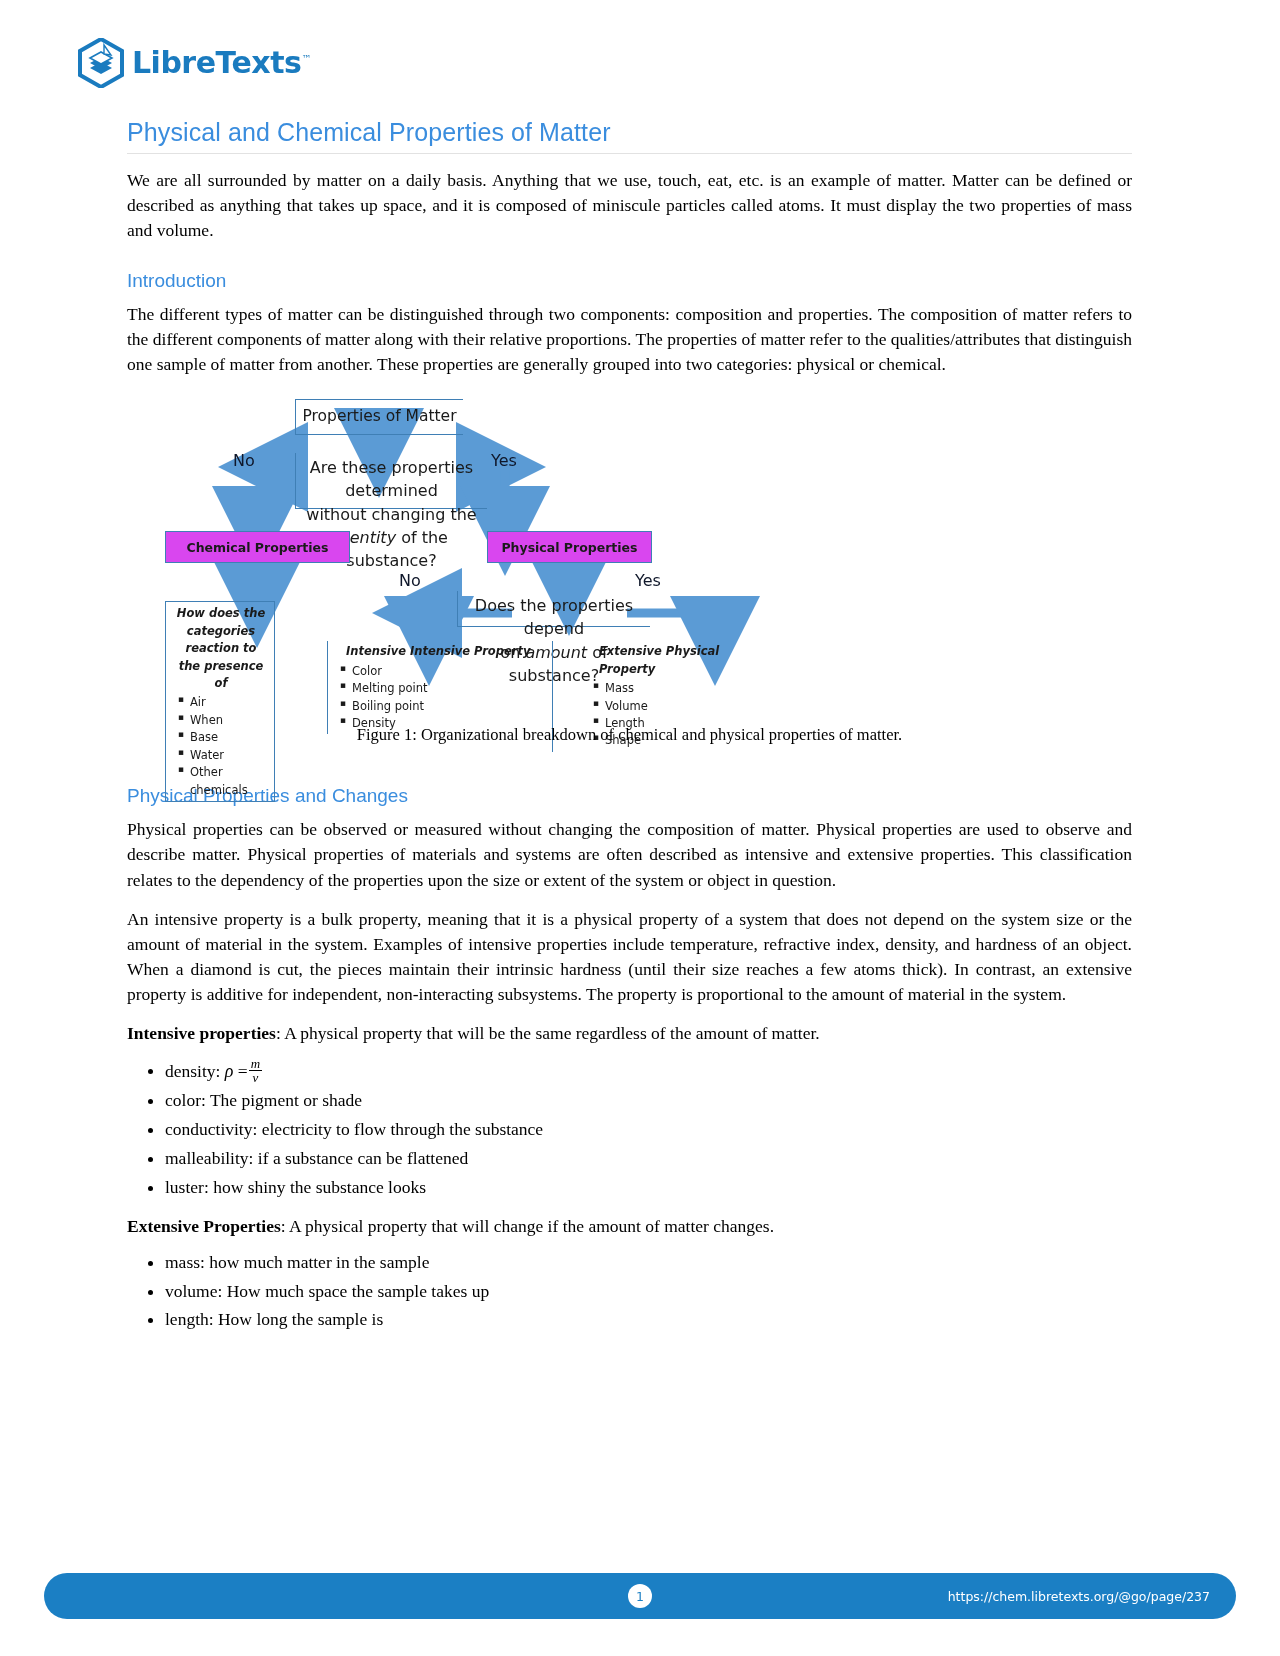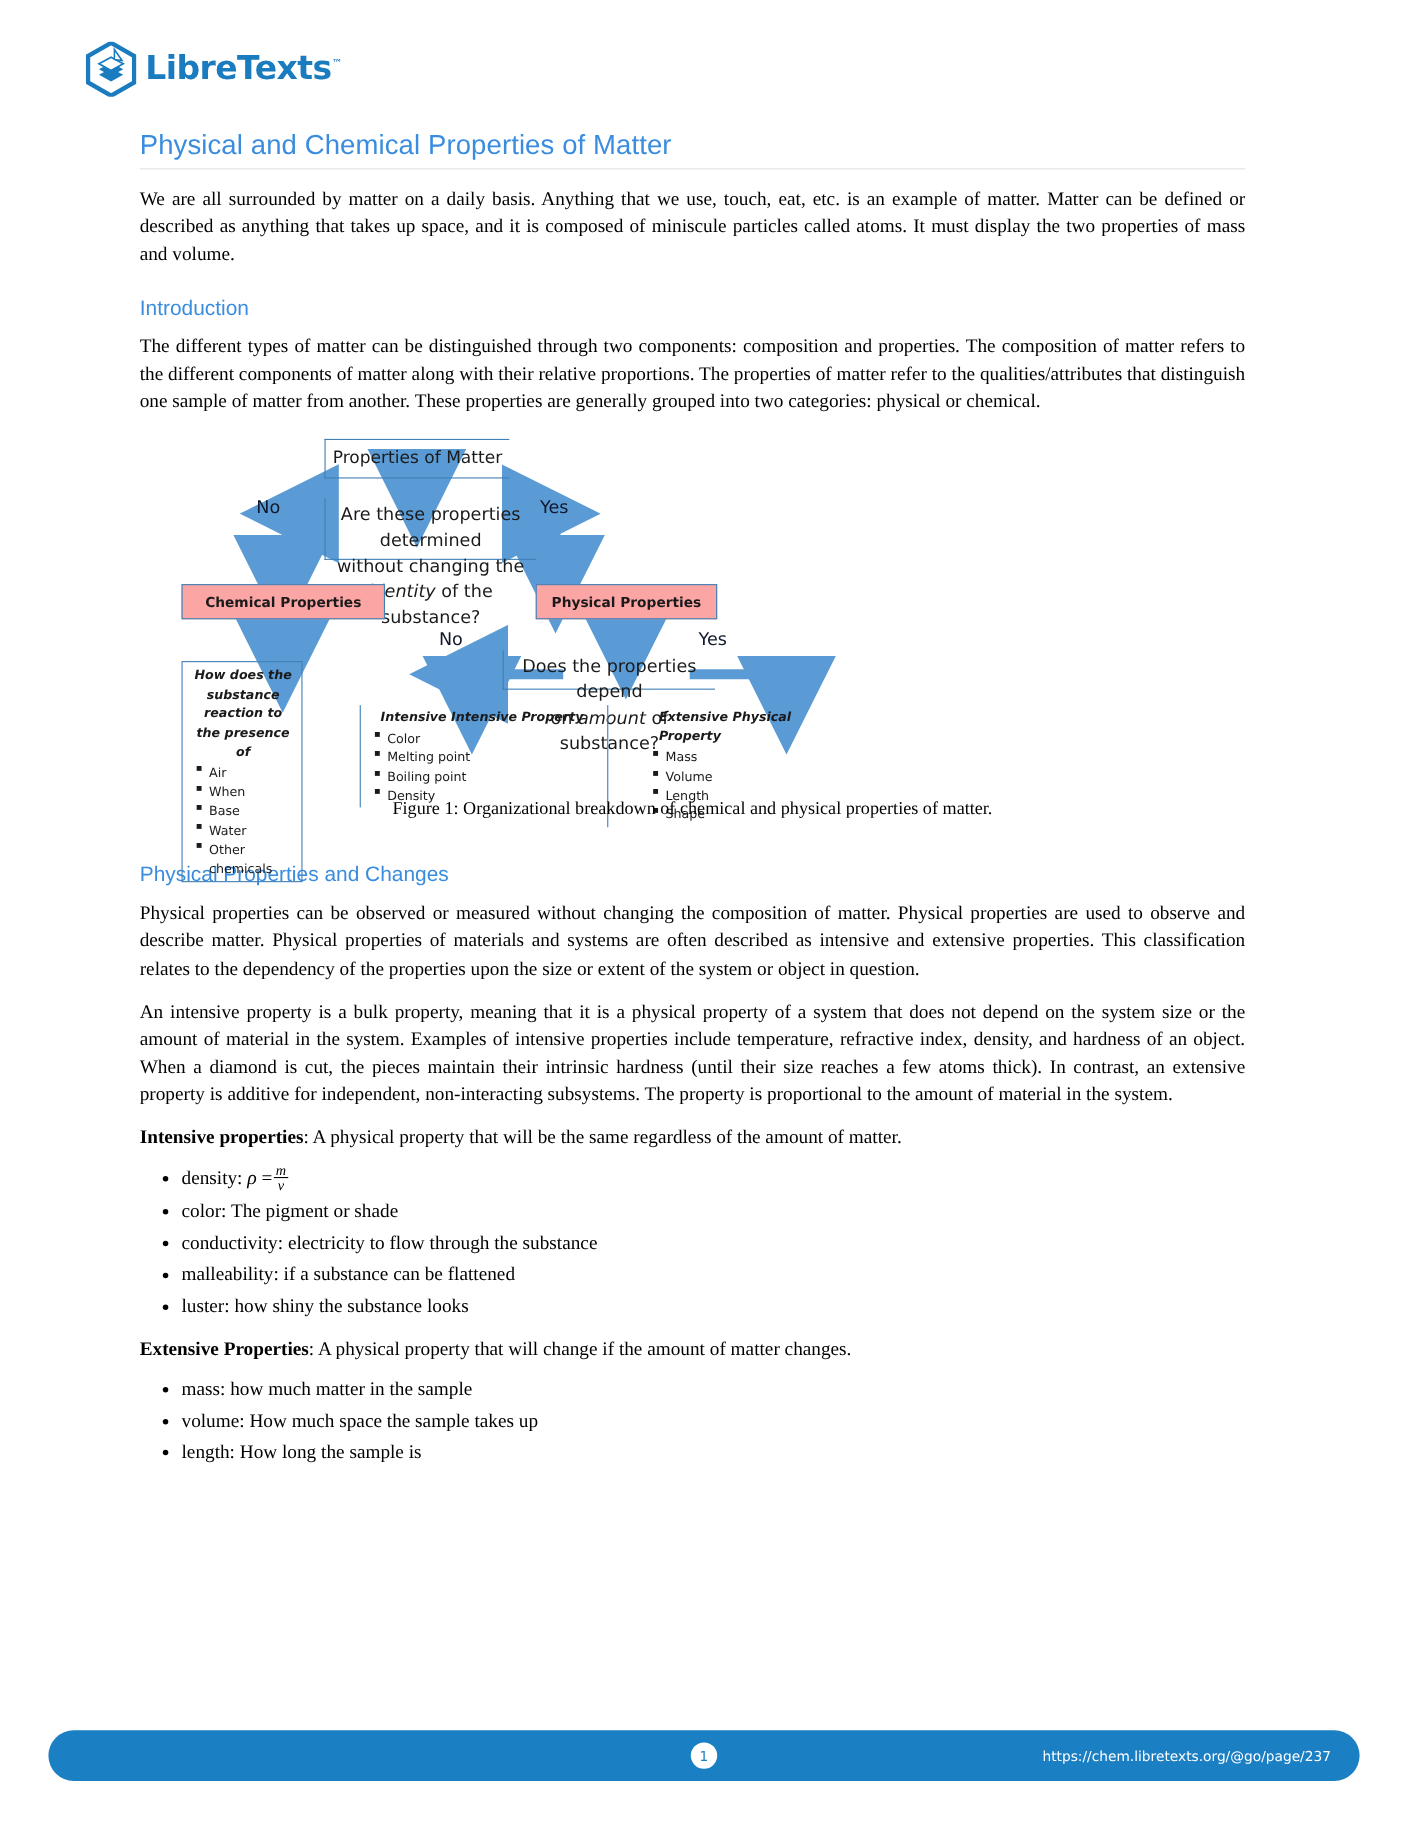--- a/index.html
+++ b/index.html
@@ -127,21 +127,21 @@
 
   
   .node {
     position: absolute;
     box-sizing: border-box;
     font-family: "DejaVu Sans", sans-serif;
     color: #1a1a1a;
   }
   .box-open {
     border: 1px solid #3f7fb5;
-    background: #fca5a5;
+    background: #d946ef;
   }
   .box-top {          
     border-left: 1px solid #3f7fb5;
     border-top: 1px solid #3f7fb5;
     border-bottom: 1px solid #3f7fb5;
     border-right: none;
   }
   .n-title {
     font-size: 15.5px;
     text-align: center;
@@ -317,21 +317,21 @@
         <span>Does the properties depend</span><br>
         <span>on </span><i>amount</i><span> of substance?</span>
       </div>
 
       <div class="lbl" style="left:272px; top:180px;">No</div>
       <div class="lbl" style="left:508px; top:180px;">Yes</div>
 
       <div class="node n-list framed" style="left:38px; top:210px; width:110px;">
         <span class="hdr">
           <span>How does the</span><br>
-          <span>substance reaction to</span><br>
+          <span>categories reaction to</span><br>
           <span>the presence of</span>
         </span>
         <ul>
           <li>Air</li>
           <li>When</li>
           <li>Base</li>
           <li>Water</li>
           <li>Other chemicals</li>
         </ul>
       </div>

